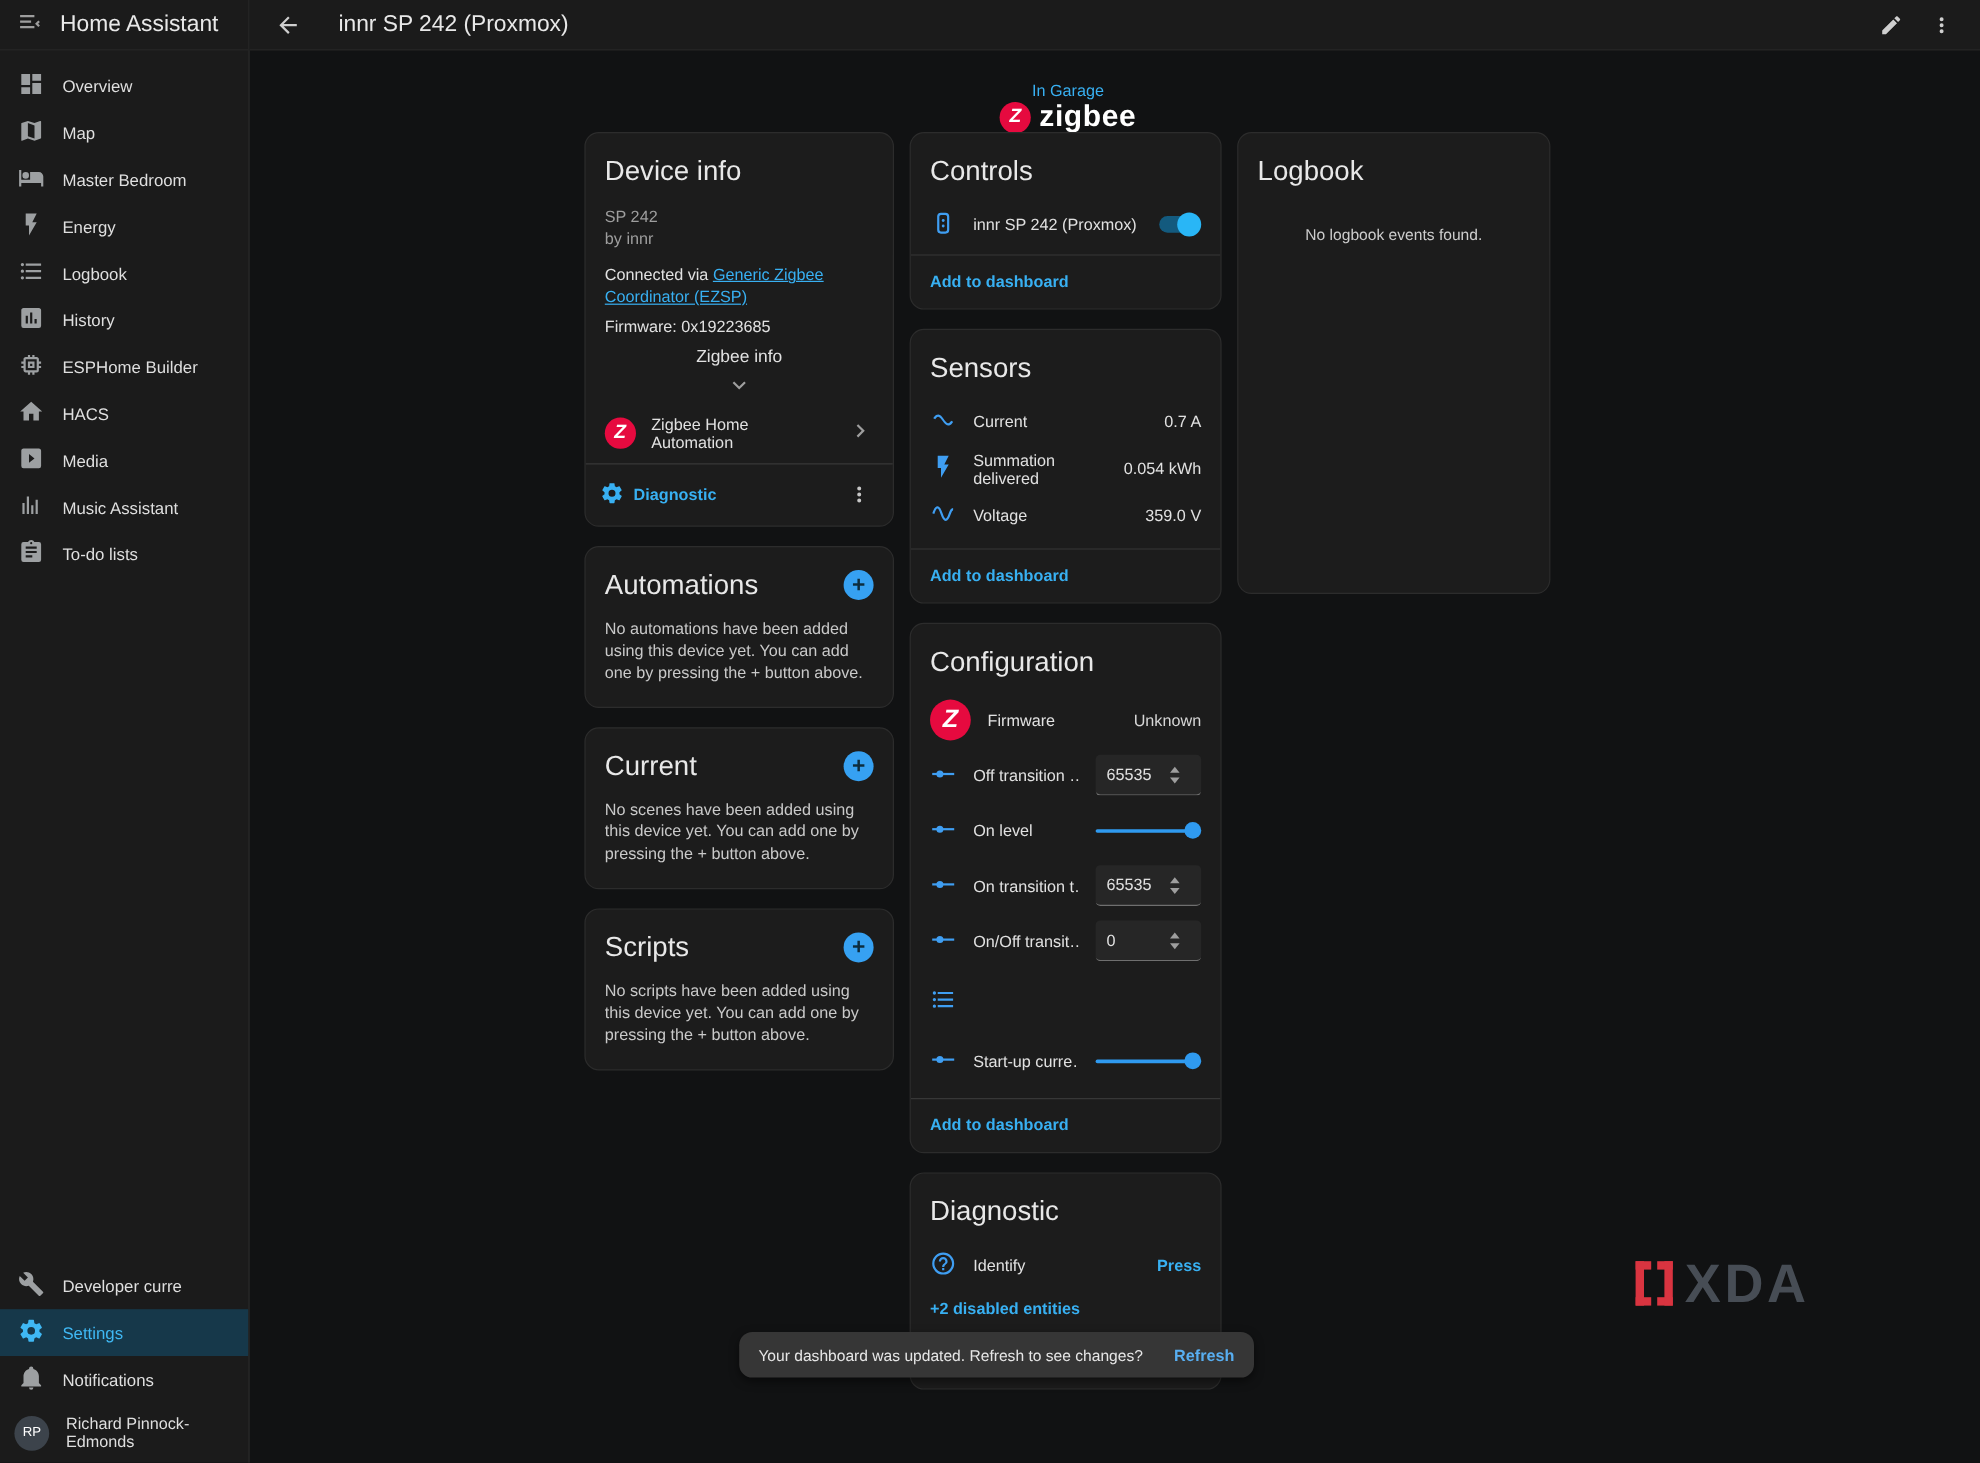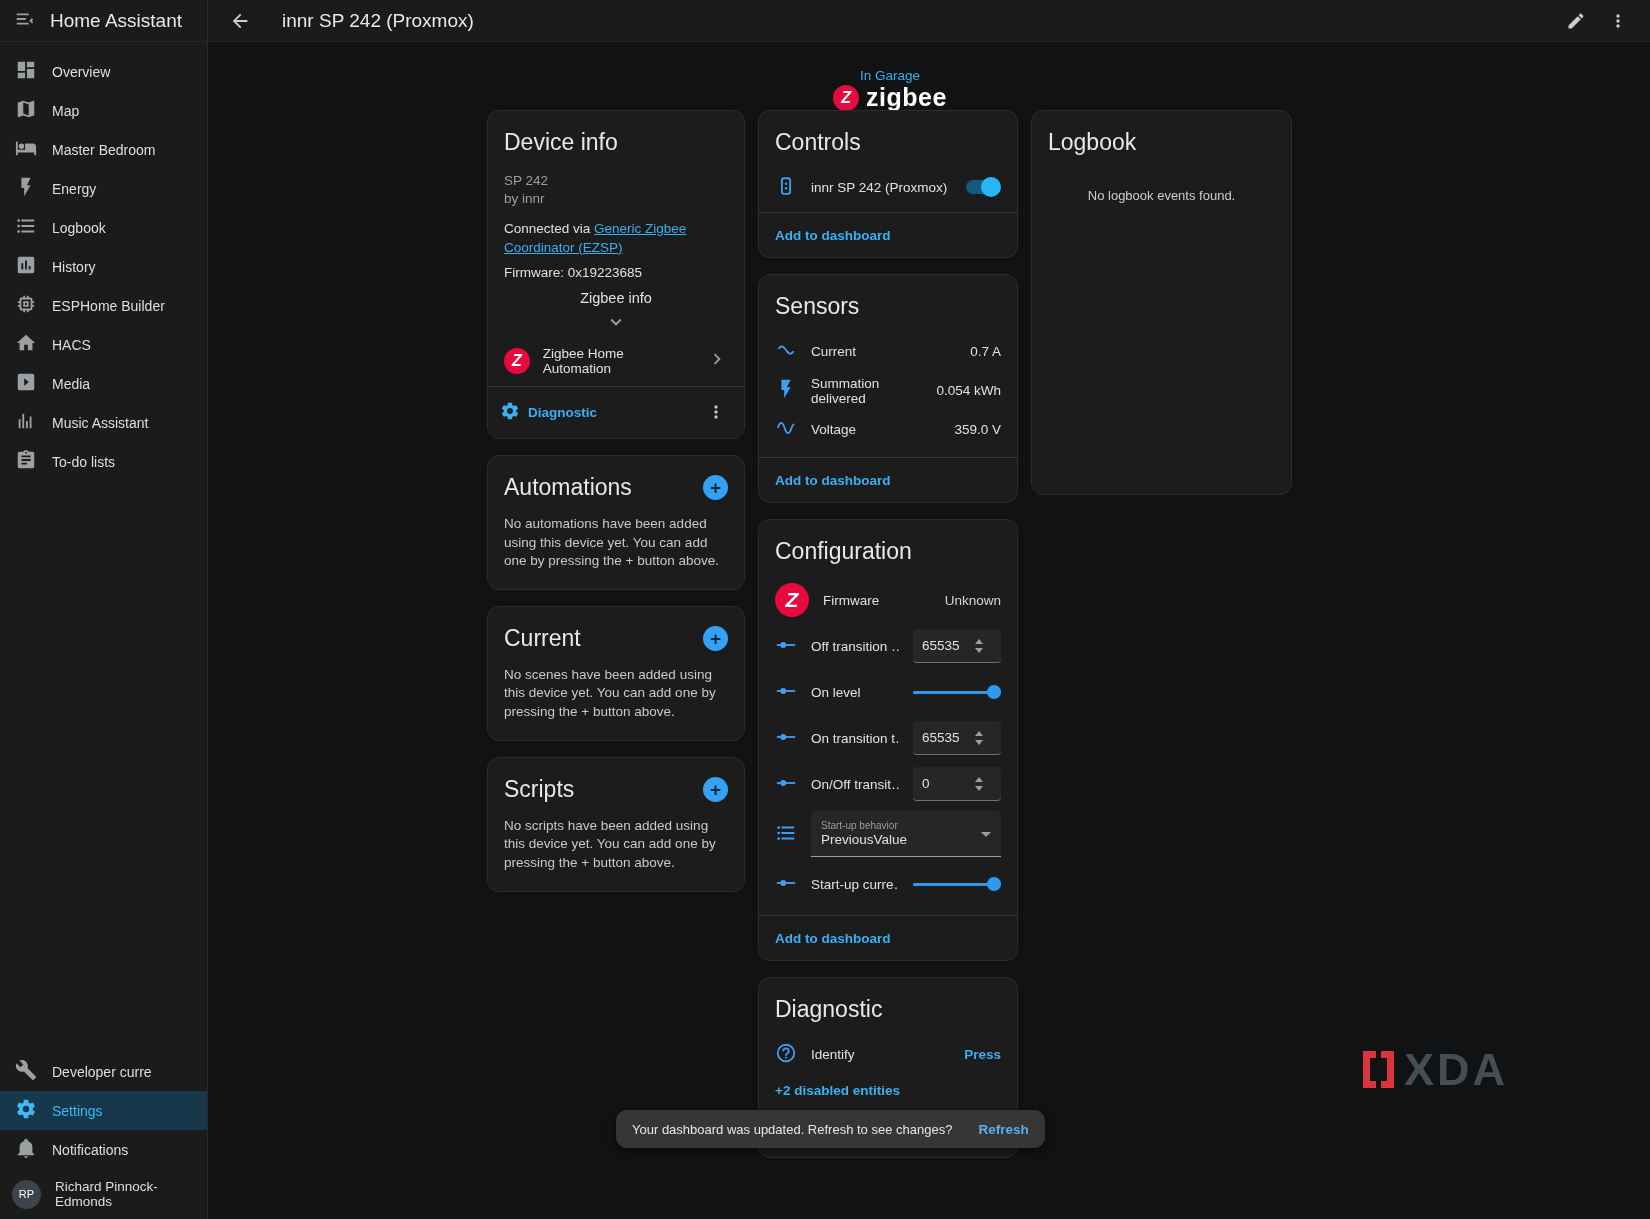--- a/index.html
+++ b/index.html
@@ -492,25 +492,20 @@
                   <span class="stepper">
                       <span class="tri-up"></span>
                       <span class="tri-dn"></span>
                     </span>
                 </span>
               </div>
               <div class="cfg-row" style="margin:4px 0;">
                 <span class="blue-ic"><svg class="ico" viewBox="0 0 24 24">
                       <path d="M7,5H21V7H7V5M7,13V11H21V13H7M4,4.5A1.5,1.5 0 0,1 5.5,6A1.5,1.5 0 0,1 4,7.5A1.5,1.5 0 0,1 2.5,6A1.5,1.5 0 0,1 4,4.5M4,10.5A1.5,1.5 0 0,1 5.5,12A1.5,1.5 0 0,1 4,13.5A1.5,1.5 0 0,1 2.5,12A1.5,1.5 0 0,1 4,10.5M7,19V17H21V19H7M4,16.5A1.5,1.5 0 0,1 5.5,18A1.5,1.5 0 0,1 4,19.5A1.5,1.5 0 0,1 2.5,18A1.5,1.5 0 0,1 4,16.5Z"></path>
                     </svg></span>
-                <span class="selectfield">
-                  <span class="flabel">Start-up behavior</span>
-                  <span class="fval">PreviousValue</span>
-                  <span class="caret"></span>
-                </span>
               </div>
               <div class="cfg-row">
                 <span class="blue-ic"><svg class="ico" viewBox="0 0 24 24">
                       <rect x="2" y="11" width="20" height="2"></rect>
                       <circle cx="9" cy="12" r="3.2"></circle>
                     </svg></span>
                 <span class="lbl">Start-up curre…</span>
                 <span class="slider">
                     <span class="trk"></span>
                     <span class="kn"></span>

